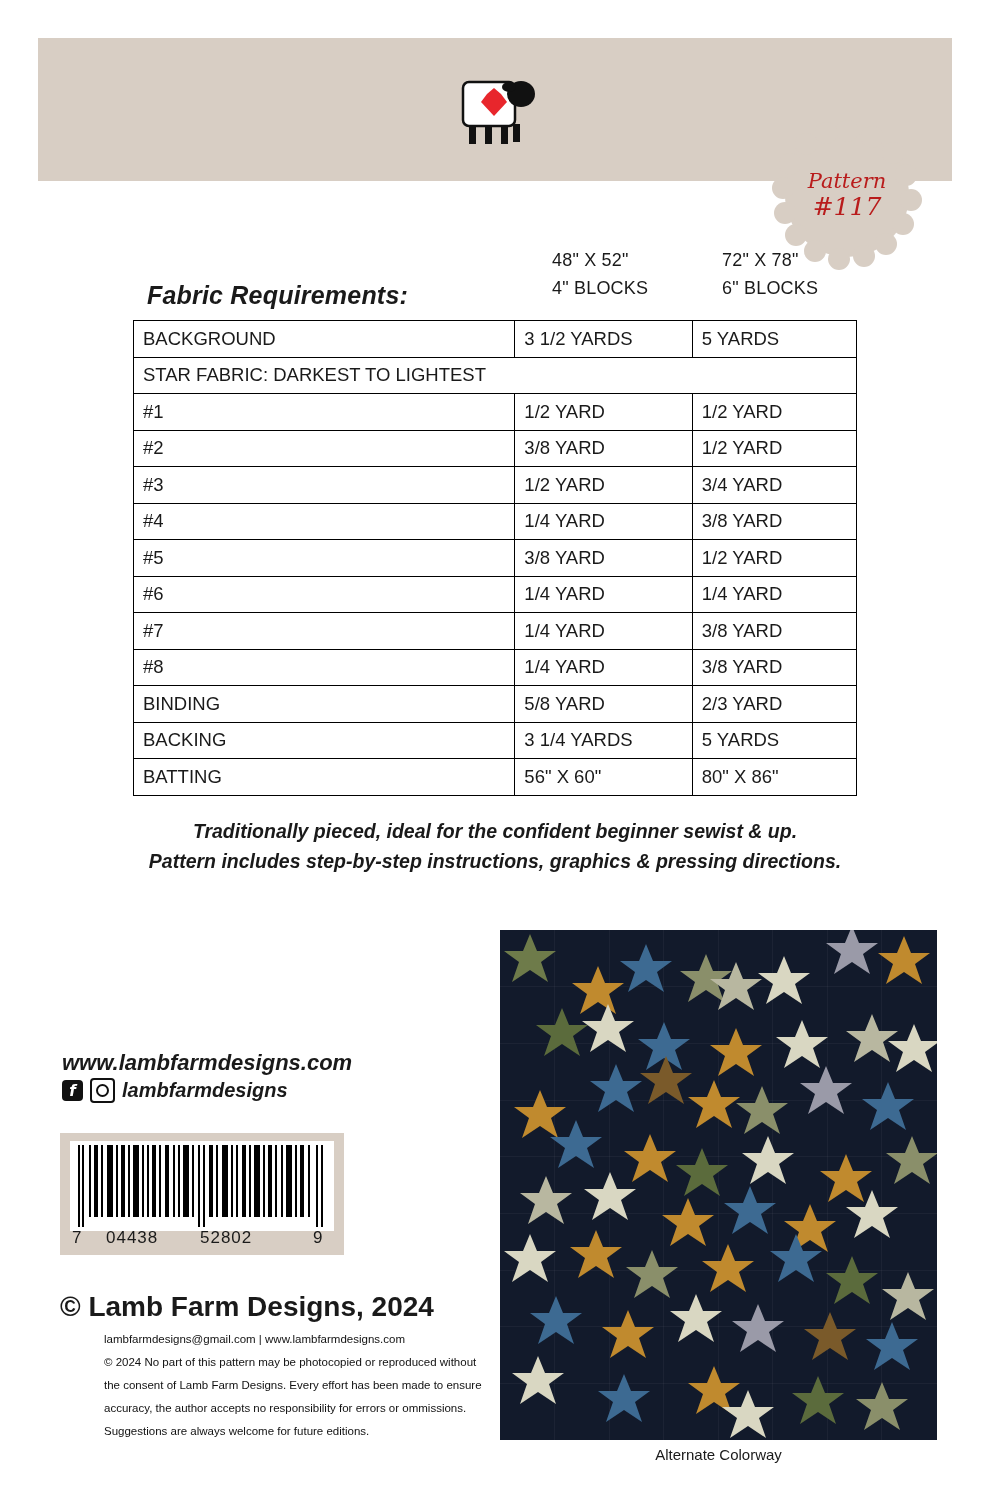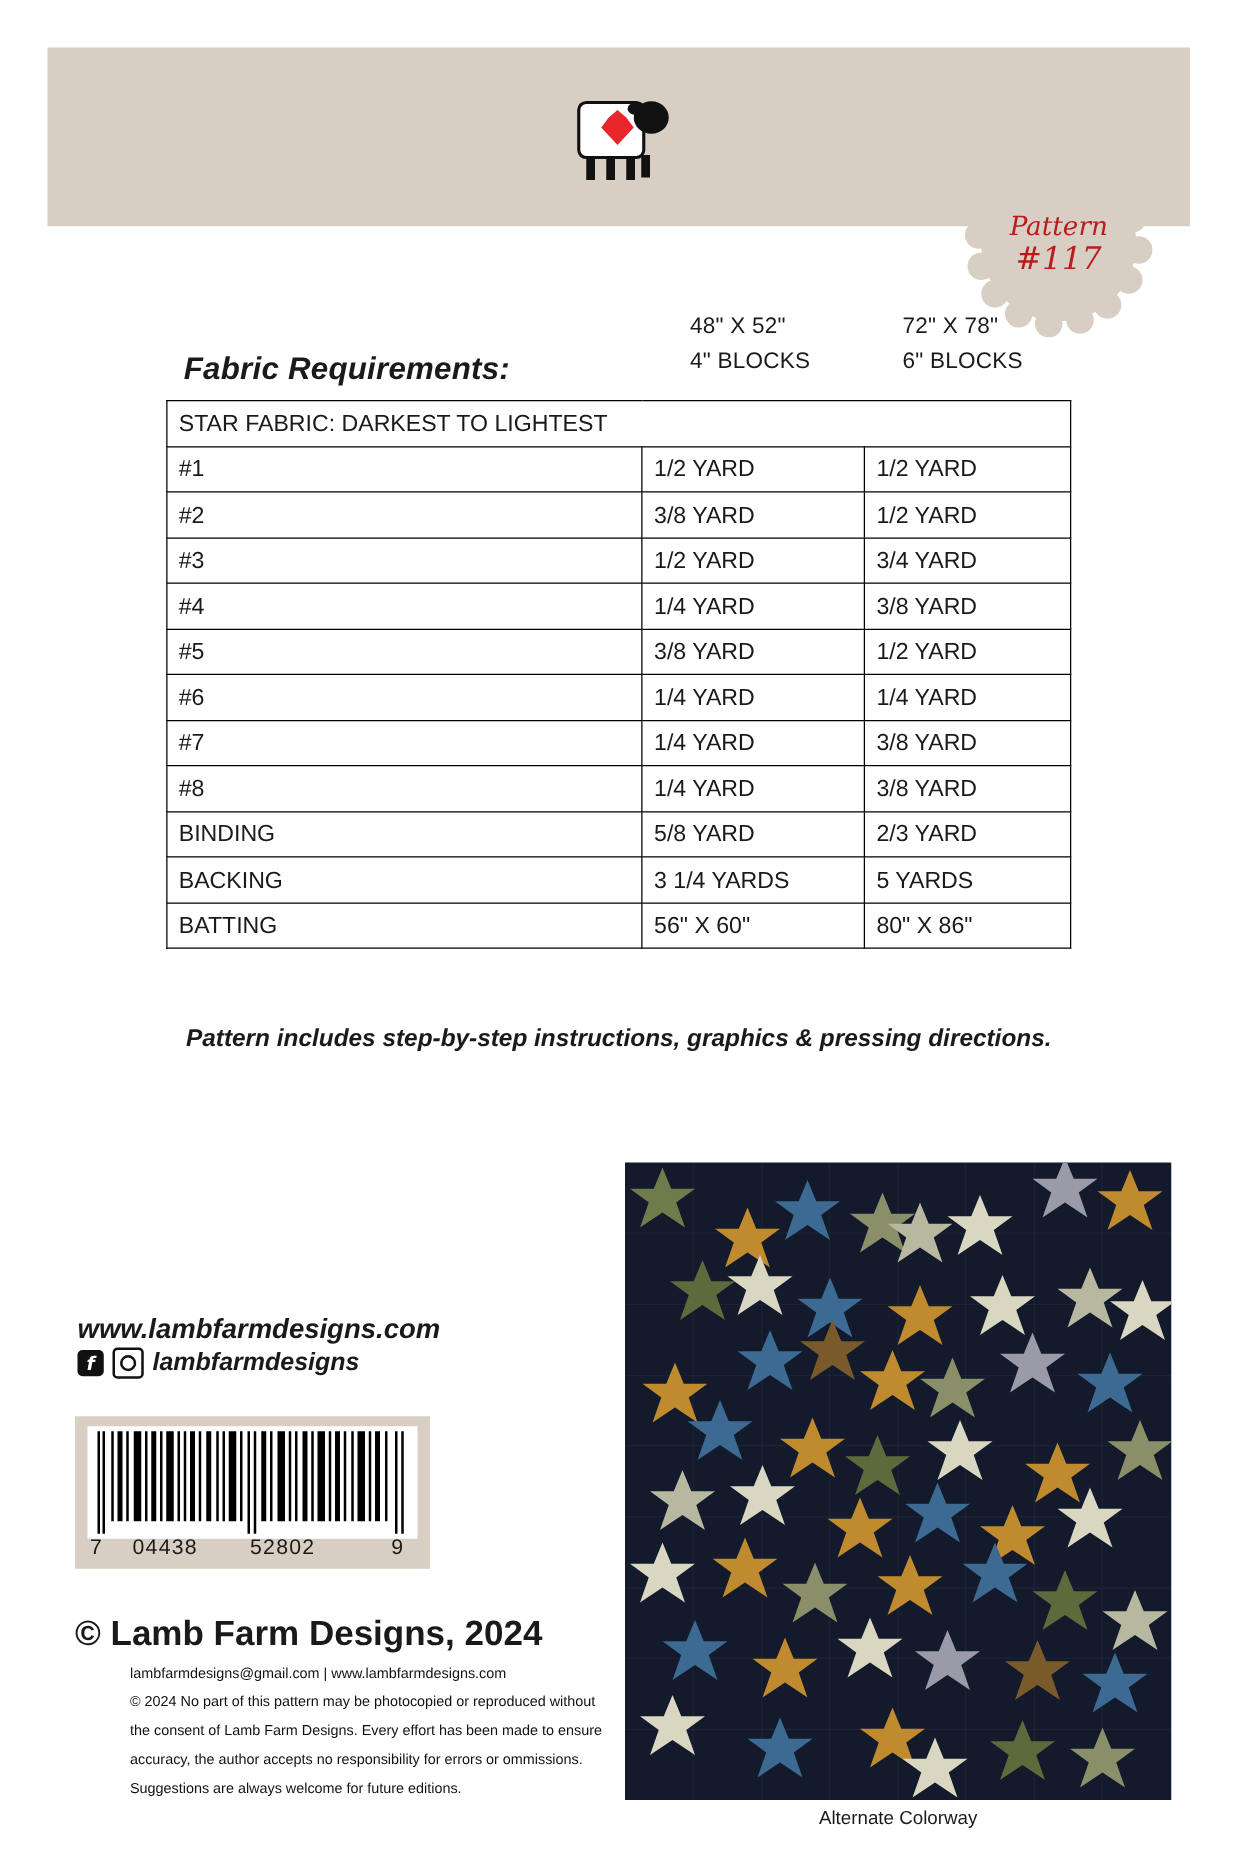--- a/index.html
+++ b/index.html
@@ -203,20 +203,25 @@
   <div class="size-col c2">
     <span>72" X 78"</span>
     <span>6" BLOCKS</span>
   </div>
 </div>
 
 <div class="fab-title">Fabric Requirements:</div>
 
 <table class="fab">
   <tbody>
+    <tr>
+      <td class="c0">BACKGROUND</td>
+      <td class="c1">3 1/2 YARDS</td>
+      <td class="c2">5 YARDS</td>
+    </tr>
     <tr class="span">
       <td class="c0" colspan="3">STAR FABRIC: DARKEST TO LIGHTEST</td>
     </tr>
     <tr>
       <td class="c0">#1</td>
       <td class="c1">1/2 YARD</td>
       <td class="c2">1/2 YARD</td>
     </tr>
     <tr>
       <td class="c0">#2</td>
@@ -265,20 +270,21 @@
     </tr>
     <tr>
       <td class="c0">BATTING</td>
       <td class="c1">56" X 60"</td>
       <td class="c2">80" X 86"</td>
     </tr>
   </tbody>
 </table>
 
 <div class="tagline">
+  <div>Traditionally pieced, ideal for the confident beginner sewist &amp; up.</div>
   <div>Pattern includes step-by-step instructions, graphics &amp; pressing directions.</div>
 </div>
 
 <div class="site">www.lambfarmdesigns.com</div>
 <div class="social">
   <span class="sq-icon fb">f</span>
   <span class="sq-icon ig">
       <span class="ig-inner"></span>
     </span>
   <span>lambfarmdesigns</span>

